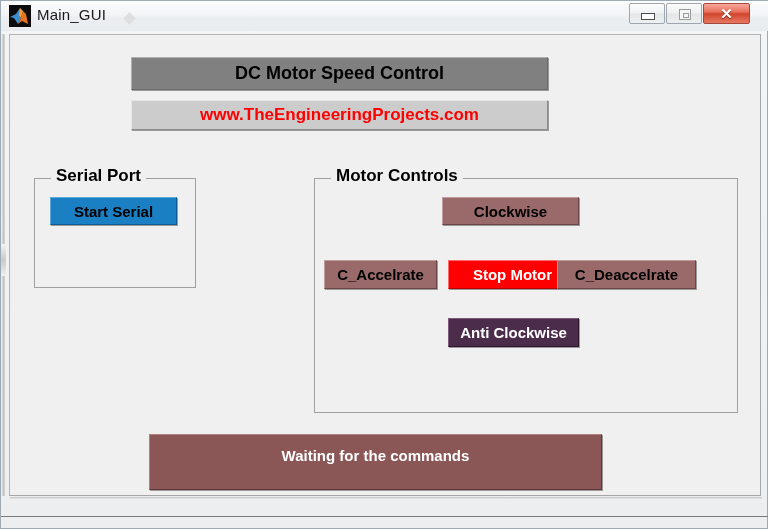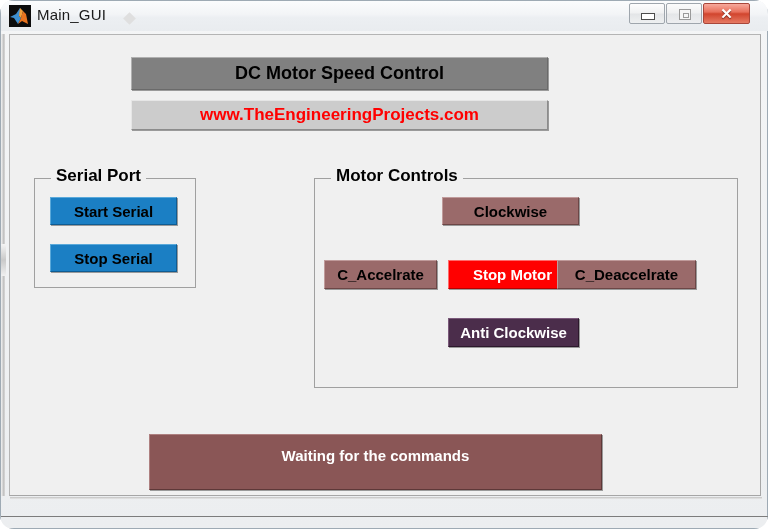--- a/index.html
+++ b/index.html
@@ -10,21 +10,20 @@
   body {
     font-family: "Liberation Sans", sans-serif;
     -webkit-font-smoothing: none;
   }
   #app {
     position: relative;
     width: 768px;
     height: 529px;
     overflow: hidden;
     background: #f0f0f0;
-    border-radius: 14px;
   }
 
   
   .win-frame {
     position: absolute;
     left: 0; top: 0;
     width: 768px;
     height: 529px;
     box-sizing: border-box;
     background: linear-gradient(to bottom, #f4f5f6 0%, #eceef0 100%);
@@ -202,21 +201,21 @@
     top: -13px;
     left: 16px;
     padding: 0 5px;
     background: #f0f0f0;
     font-size: 17px;
     font-weight: bold;
     color: #000000;
     white-space: nowrap;
   }
   .panel-serial { left: 33px; top: 177px; width: 162px; height: 110px; }
-  .panel-motor  { left: 313px; top: 177px; width: 424px; height: 210px; }
+  .panel-motor  { left: 313px; top: 177px; width: 424px; height: 235px; }
 
   
   .btn-blue {
     background: #1b7fc4;
     color: #000000;
     font-size: 15px;
     border-color: #5aa9da #0f5c93 #0f5c93 #5aa9da;
   }
   .btn-start { left: 49px; top: 196px; width: 127px; height: 28px; }
   .btn-stop  { left: 49px; top: 243px; width: 127px; height: 28px; }
@@ -305,21 +304,20 @@
     <div class="mb banner-title">DC Motor Speed Control</div>
 
     <div class="mb banner-web">www.TheEngineeringProjects.com</div>
 
     <div class="panel panel-serial">
       <div class="panel-title">Serial Port</div>
     </div>
 
     <div class="mb btn-blue btn-start">Start Serial</div>
 
-    <div class="mb btn-blue btn-stop">Stop Serial</div>
 
     <div class="panel panel-motor">
       <div class="panel-title">Motor Controls</div>
     </div>
 
     <div class="mb btn-rose btn-clockwise">Clockwise</div>
 
     <div class="mb btn-rose btn-accel">C_Accelrate</div>
 
     <div class="mb btn-red">Stop Motor</div>

